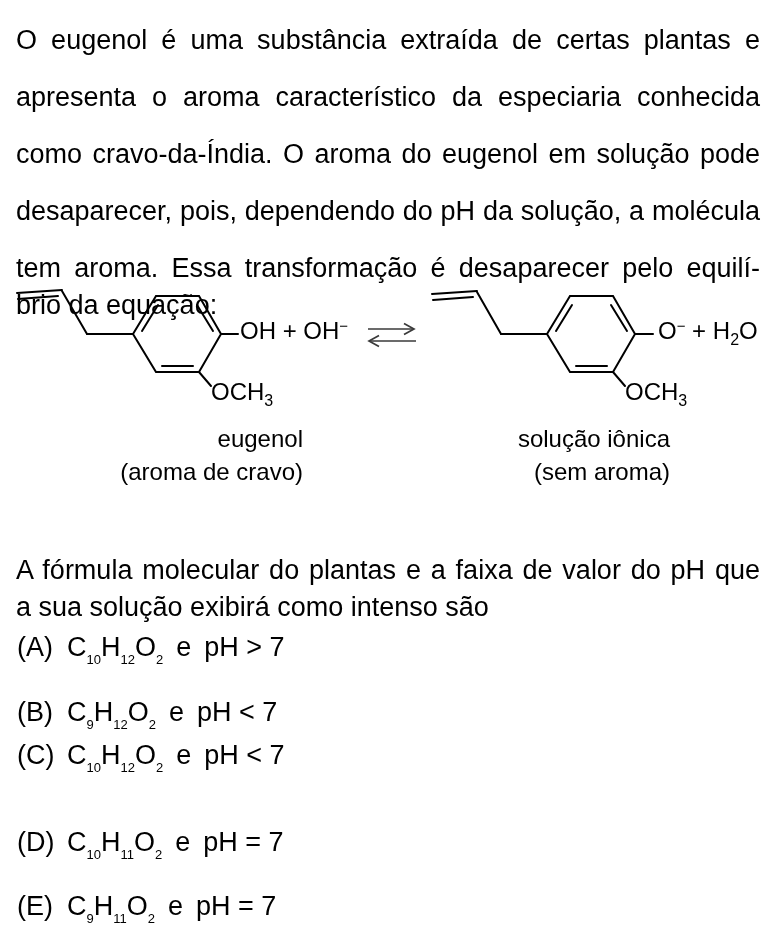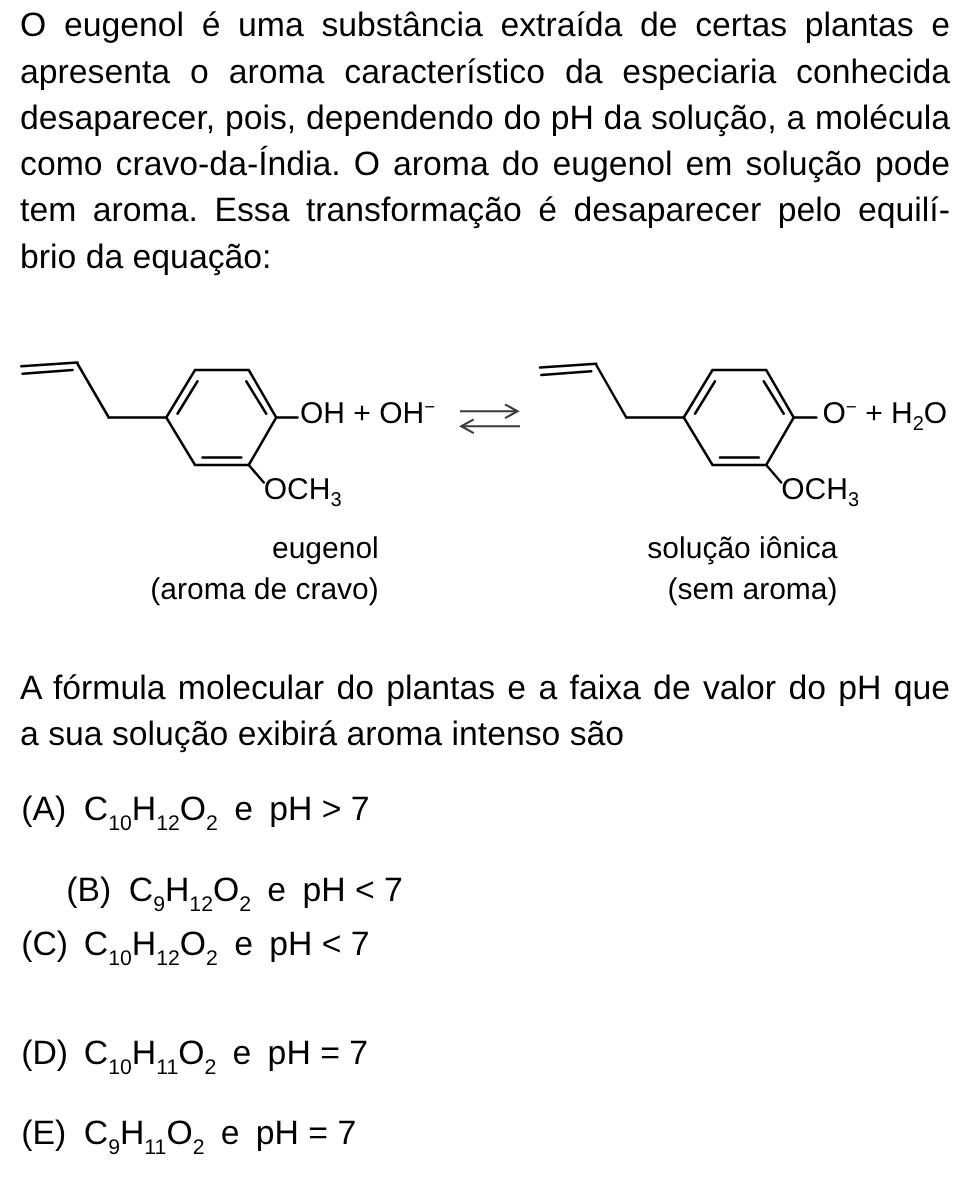--- a/index.html
+++ b/index.html
@@ -8,50 +8,50 @@
     width: 774px; height: 946px;
     background: #ffffff; color: #000000;
     font-family: "Liberation Sans", "DejaVu Sans", sans-serif;
     position: relative; overflow: hidden;
   }
 
   
   .para { position: absolute; left: 16px; width: 744px; font-size: 27px; line-height: 37px; }
   .intro { top: 2px; }
   .question { top: 532px; }
-  .jline { text-align: justify; text-align-last: justify; }
+  .jline { text-align: justify; text-align-last: justify; margin-top: 20px; }
   .lline { text-align: left; }
 
   
   .skeleton-svg { position: absolute; left: 0; top: 0; width: 774px; height: 946px; }
   .bond { stroke: #000; stroke-width: 2; fill: none; stroke-linecap: round; }
   .arrow { stroke: #3a3a3a; stroke-width: 1.7; fill: none; }
 
   
   .chem { position: absolute; font-size: 24px; white-space: nowrap; }
   .chem sup { font-size: 15px; vertical-align: 8px; line-height: 0; }
   .chem sub { font-size: 16px; vertical-align: -6px; line-height: 0; }
 
   
   .struct-caption { position: absolute; width: 200px; text-align: right; font-size: 24px; white-space: nowrap; }
 
   
   .option { position: absolute; left: 17px; font-size: 27px; white-space: nowrap; }
   .option .lbl { display: inline-block; min-width: 50px; }
-  .option .formula sub { font-size: 17px; vertical-align: -8px; line-height: 0; }
+  .option .formula sub { font-size: 13px; vertical-align: -8px; line-height: 0; }
   .option .sep { display: inline-block; margin: 0 13px; }
 </style>
 </head>
 <body>
 
 <div class="para intro">
   <div class="jline">O eugenol é uma substância extraída de certas plantas e</div>
   <div class="jline">apresenta o aroma característico da especiaria conhecida</div>
+  <div class="jline">como cravo-da-Índia. O aroma do eugenol em solução pode</div>
   <div class="jline">desaparecer, pois, dependendo do pH da solução, a molécula</div>
-  <div class="jline">como cravo-da-Índia. O aroma do eugenol em solução pode</div>
   <div class="jline">tem aroma. Essa transformação é desaparecer pelo equilí-</div>
   <div class="lline">brio da equação:</div>
 </div>
 
 <svg class="skeleton-svg" viewBox="0 0 774 946" aria-hidden="true">
   <g>
     <path class="bond" d="M17 293 L62 290"></path>
     <path class="bond" d="M18 299 L58 296"></path>
     <path class="bond" d="M62 291 L87 334"></path>
     <path class="bond" d="M87 334 L133 334"></path>
@@ -90,28 +90,28 @@
 
 <span class="chem" style="left:625px; top:378px;"><span>OCH</span><sub>3</sub></span>
 
 <div class="struct-caption" style="left:103px; top:425px;">eugenol</div>
 <div class="struct-caption" style="left:103px; top:458px;">(aroma de cravo)</div>
 <div class="struct-caption" style="left:470px; top:425px;">solução iônica</div>
 <div class="struct-caption" style="left:470px; top:458px;">(sem aroma)</div>
 
 <div class="para question">
   <div class="jline">A fórmula molecular do plantas e a faixa de valor do pH que</div>
-  <div class="lline">a sua solução exibirá aroma intenso são</div>
+  <div class="lline">a sua solução exibirá como intenso são</div>
 </div>
 
 <div class="option" style="top:632px;">
   <span class="lbl">(A)</span><span class="formula"><span>C</span><sub>10</sub><span>H</span><sub>12</sub><span>O</span><sub>2</sub></span><span class="sep">e</span><span class="cond">pH &gt; 7</span>
 </div>
 
-<div class="option" style="top:697px;margin-left:36px;">
+<div class="option" style="top:697px;">
   <span class="lbl">(B)</span><span class="formula"><span>C</span><sub>9</sub><span>H</span><sub>12</sub><span>O</span><sub>2</sub></span><span class="sep">e</span><span class="cond">pH &lt; 7</span>
 </div>
 
 <div class="option" style="top:740px;">
   <span class="lbl">(C)</span><span class="formula"><span>C</span><sub>10</sub><span>H</span><sub>12</sub><span>O</span><sub>2</sub></span><span class="sep">e</span><span class="cond">pH &lt; 7</span>
 </div>
 
 <div class="option" style="top:827px;">
   <span class="lbl">(D)</span><span class="formula"><span>C</span><sub>10</sub><span>H</span><sub>11</sub><span>O</span><sub>2</sub></span><span class="sep">e</span><span class="cond">pH = 7</span>
 </div>

